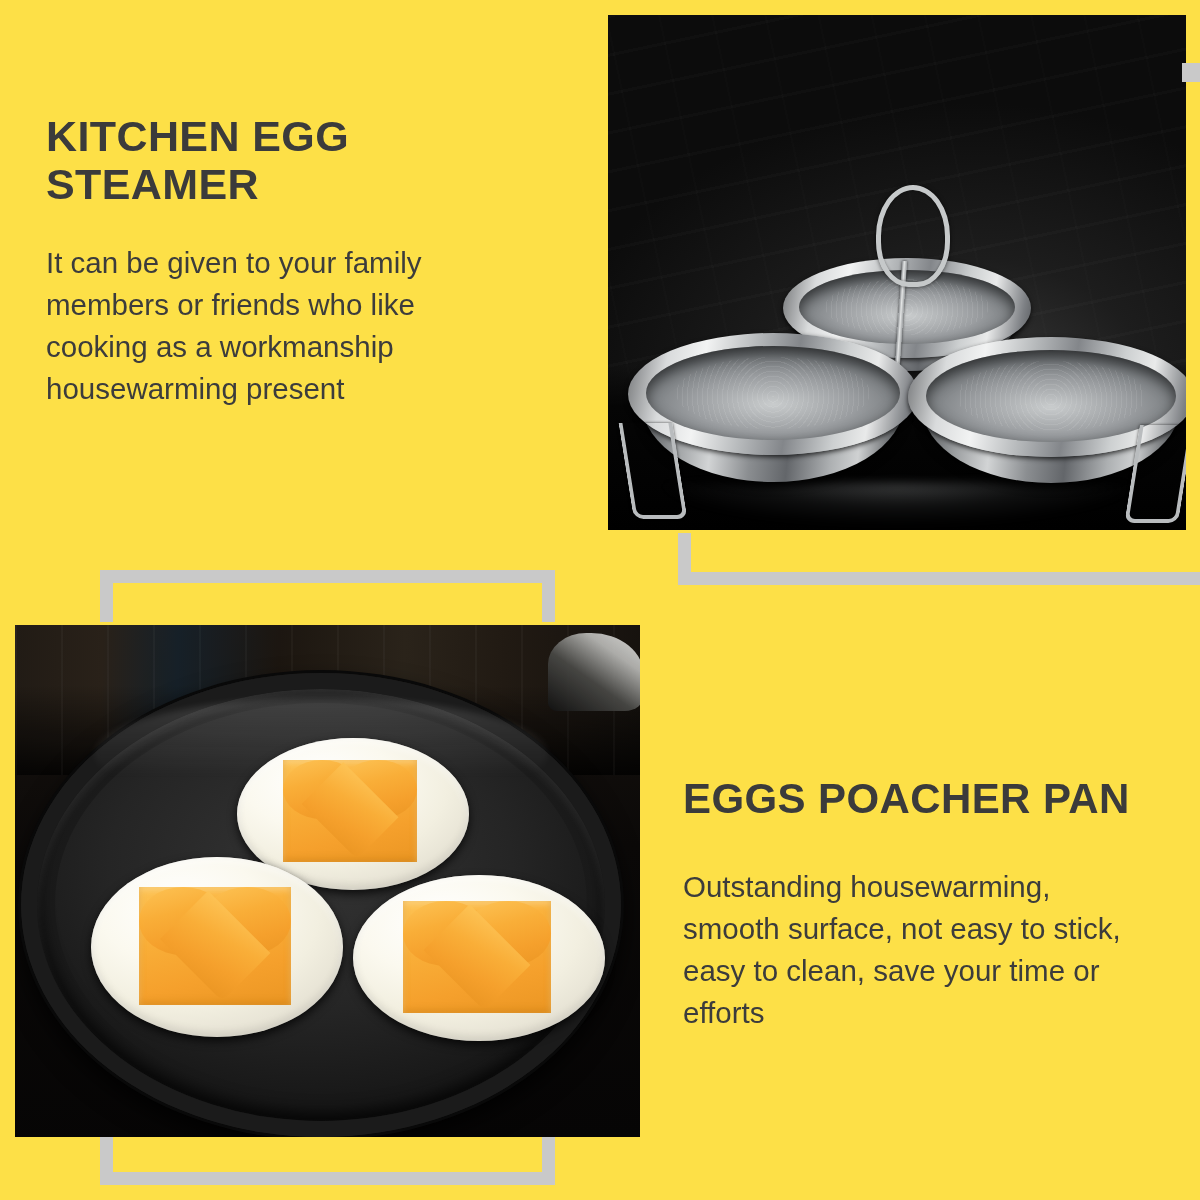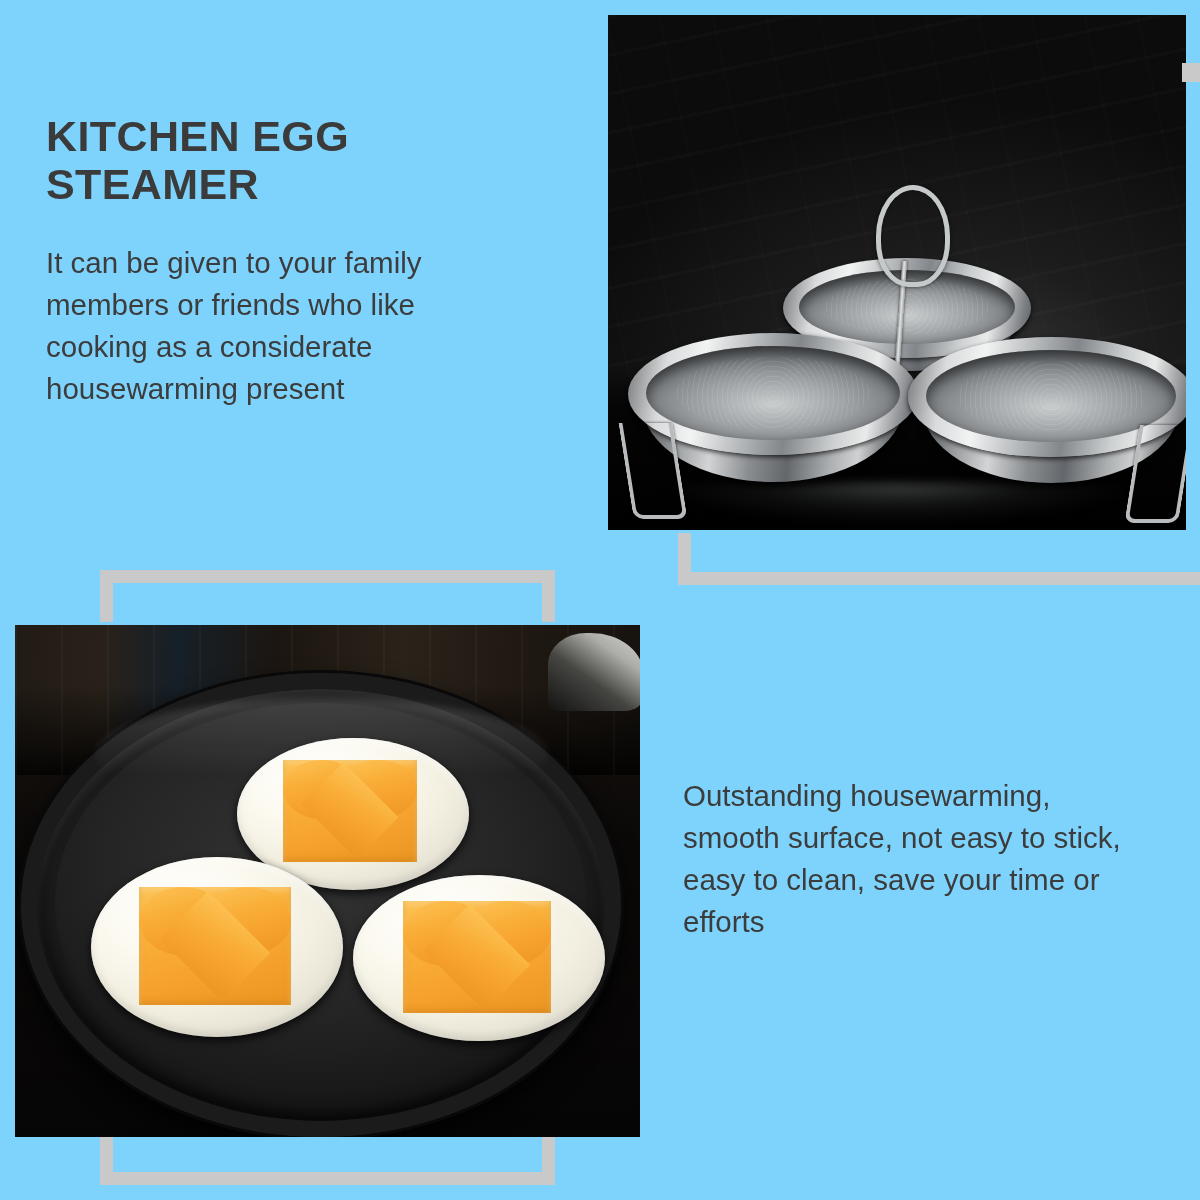--- a/index.html
+++ b/index.html
@@ -11,21 +11,21 @@
     width: 1200px;
     height: 1200px;
     position: relative;
     overflow: hidden;
     font-family: "Liberation Sans", sans-serif;
   }
 
   .stage {
     position: absolute;
     inset: 0;
-    background: #7dd3fc;
+    background: #fde047;
     padding-left: 15px;
   }
 
   
   .text-block { position: absolute; }
 
   #block-steamer { left: 46px; top: 112px; width: 470px; }
   #block-poacher { left: 683px; top: 775px; width: 470px; }
 
   .headline {
@@ -303,21 +303,21 @@
   #bracket-bot-leg-l { left: 100px; top: 1133px; width: 13px; height: 52px; }
   #bracket-bot-leg-r { left: 542px; top: 1133px; width: 13px; height: 52px; }
 </style>
 </head>
 <body>
 
 <div class="stage">
 
   <div class="text-block" id="block-steamer">
     <h1 class="headline">KITCHEN EGG STEAMER</h1>
-    <p class="body-copy">It can be given to your family members or friends who like cooking as a considerate housewarming present</p>
+    <p class="body-copy">It can be given to your family members or friends who like cooking as a workmanship housewarming present</p>
   </div>
 
   <div class="photo" id="photo-steamer">
     <div class="backdrop-texture"></div>
     <div class="table-surface"></div>
 
     <div class="reflection"></div>
 
     <div class="bowl-skirt" id="skirt-back"></div>
     <div class="bowl" id="bowl-back">
@@ -387,16 +387,17 @@
     <div class="egg" id="egg-right">
       <div class="yolk">
         <div class="lobe l"></div>
         <div class="lobe r"></div>
         <div class="tip"></div>
       </div>
     </div>
   </div>
 
   <div class="text-block" id="block-poacher">
+    <h1 class="headline">EGGS POACHER PAN</h1>
     <p class="body-copy">Outstanding housewarming, smooth surface, not easy to stick, easy to clean, save your time or efforts</p>
   </div>
 
 </div>
 
 </body></html>

